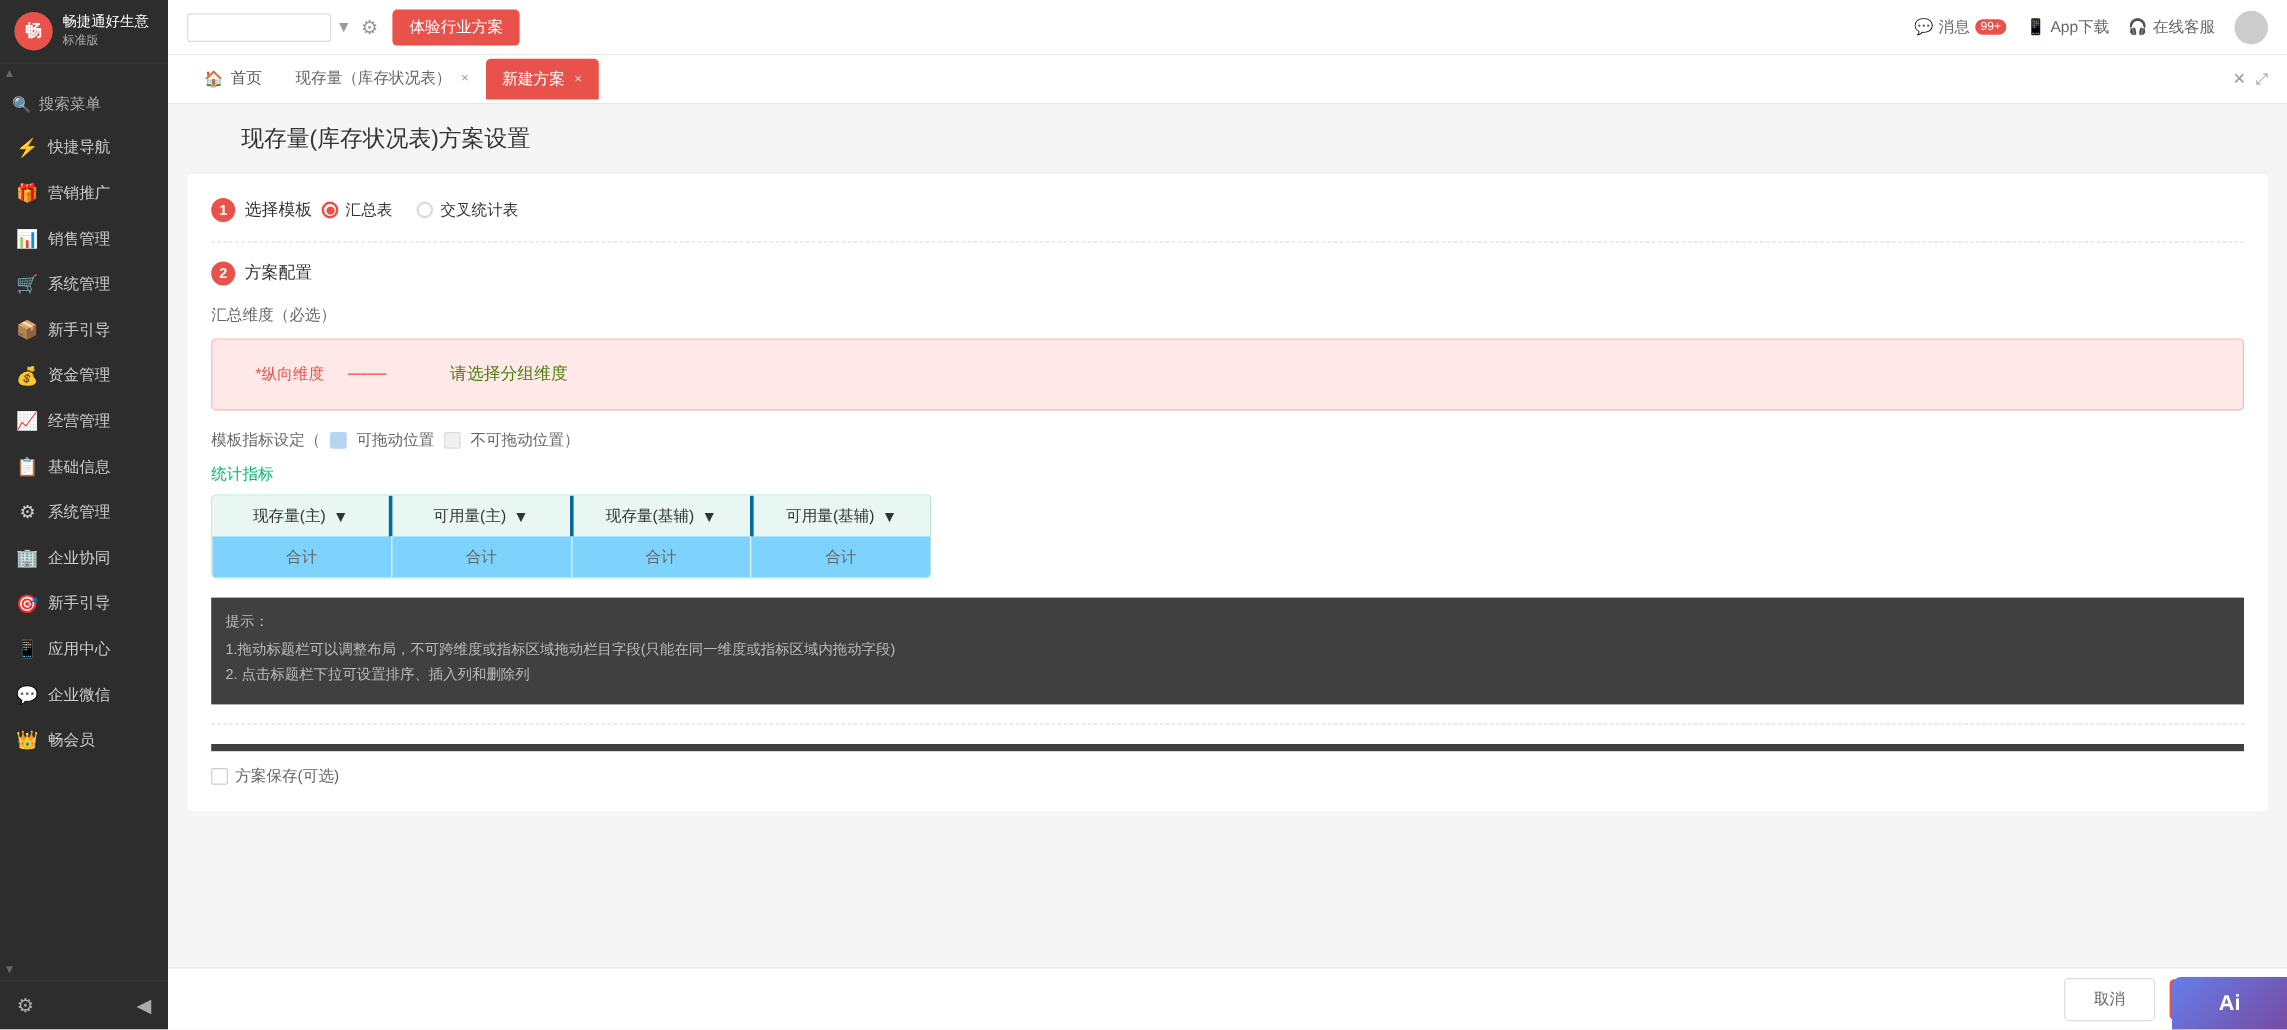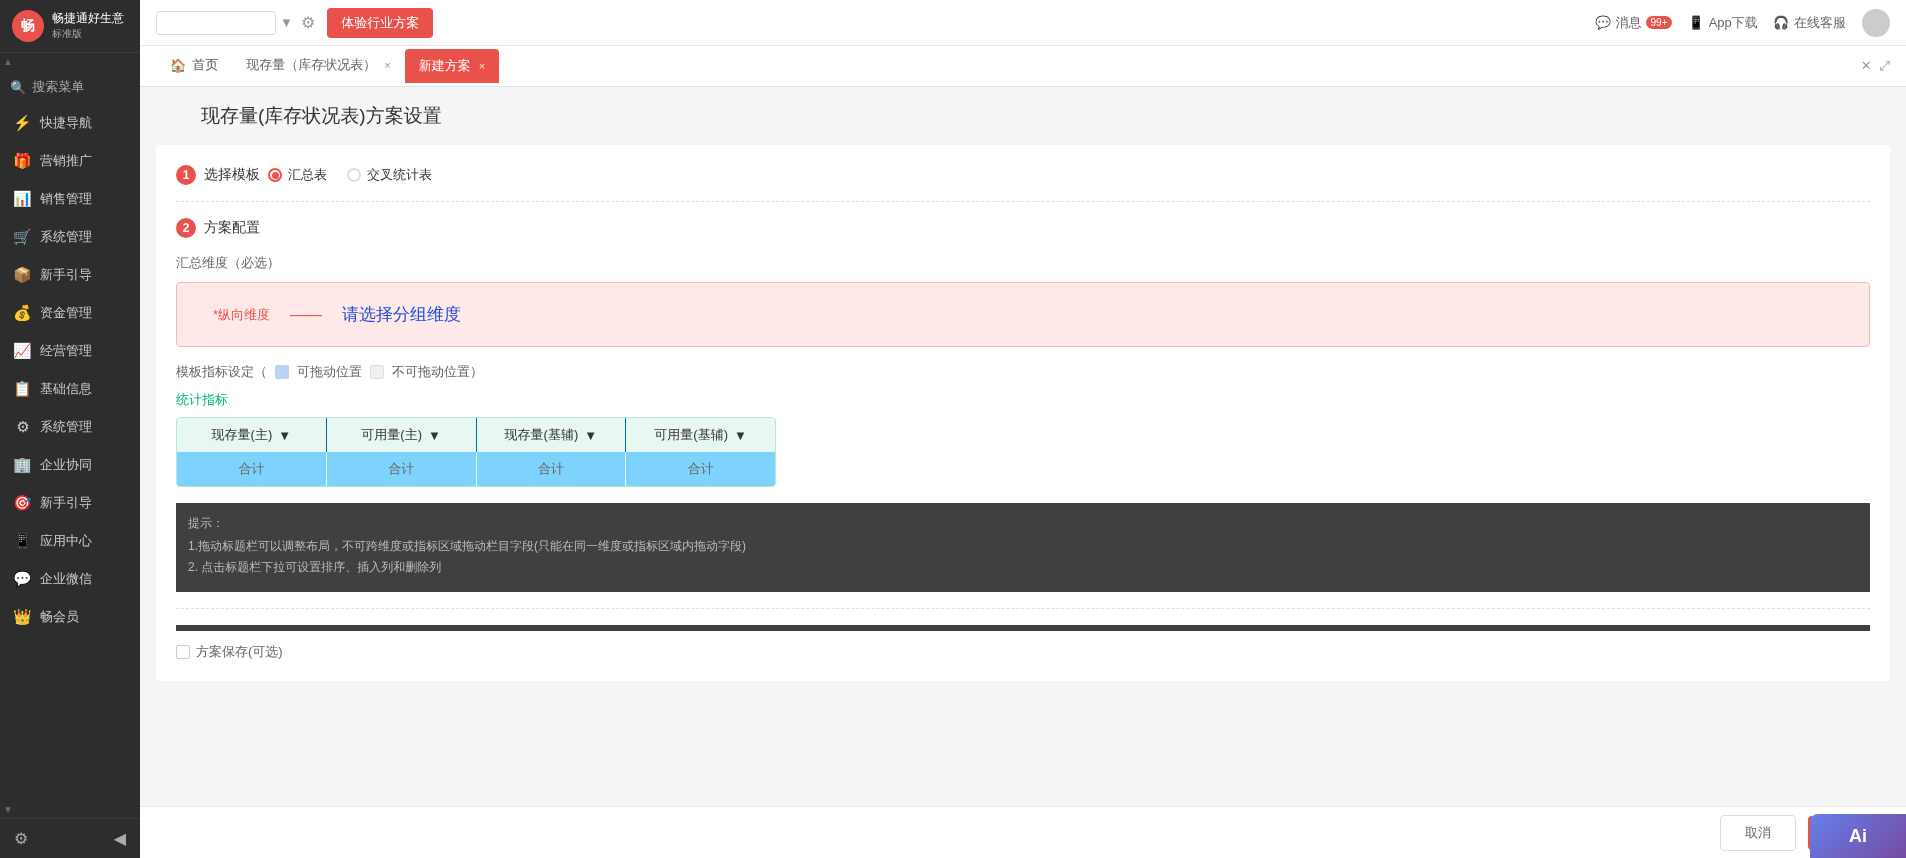--- a/index.html
+++ b/index.html
@@ -258,21 +258,21 @@
       border: 1px solid #ffb3b3;
       border-radius: 4px;
       padding: 20px 36px;
       display: flex;
       align-items: center;
       gap: 12px;
       margin-bottom: 16px;
     }
     .dimension-required { color: #e8524a; font-size: 13px; }
     .dimension-arrow { color: #e8524a; font-size: 16px; margin: 0 8px; }
-    .dimension-placeholder { color: #1d4ed8; font-size: 17px; }
+    .dimension-placeholder { color: #4d7c0f; font-size: 14px; margin-left: 33px; }
 
     .template-settings-label {
       font-size: 13px;
       color: #666;
       margin-bottom: 10px;
       display: flex;
       align-items: center;
       gap: 8px;
     }
     .drag-box {
@@ -301,21 +301,21 @@
       display: flex;
       background: #e8f7f1;
     }
     .stats-table-header-cell {
       flex: 1;
       padding: 8px 12px;
       display: flex;
       align-items: center;
       justify-content: center;
       gap: 6px;
-      border-right: 1px solid #0369a1;
+      border-right: 3px solid #0369a1;
       font-size: 13px;
       color: #333;
       cursor: pointer;
     }
     .stats-table-header-cell:last-child { border-right: none; }
     .stats-table-body {
       display: flex;
       background: #7dd3fc;
     }
     .stats-table-body-cell {

